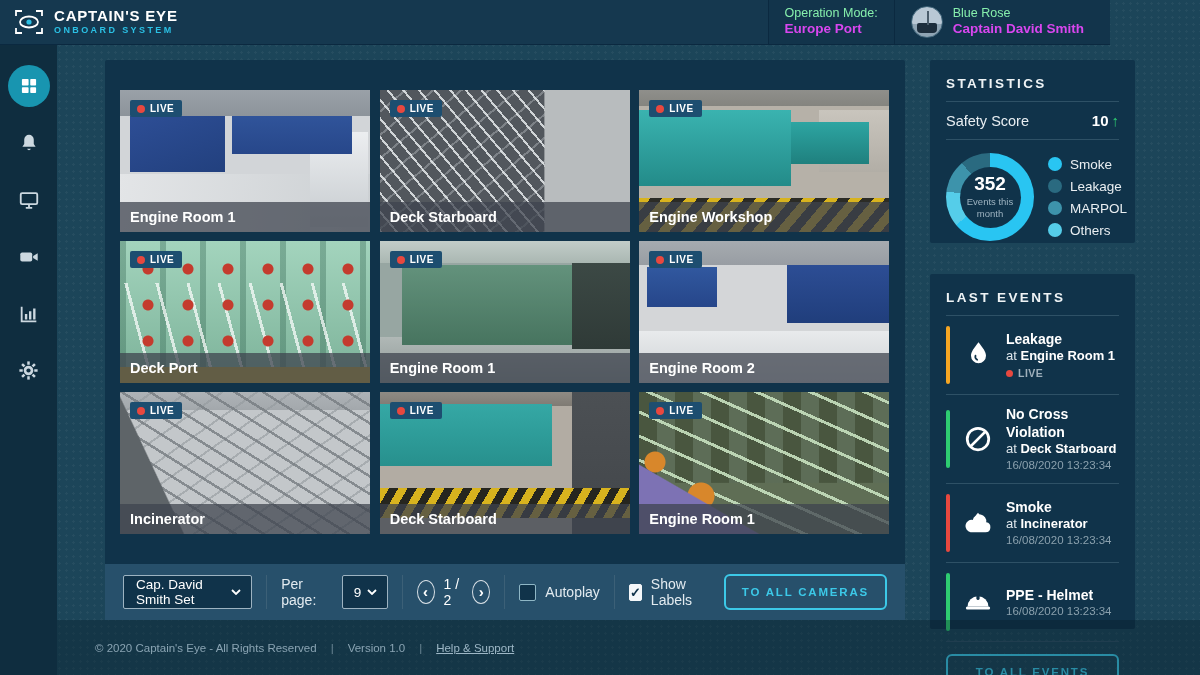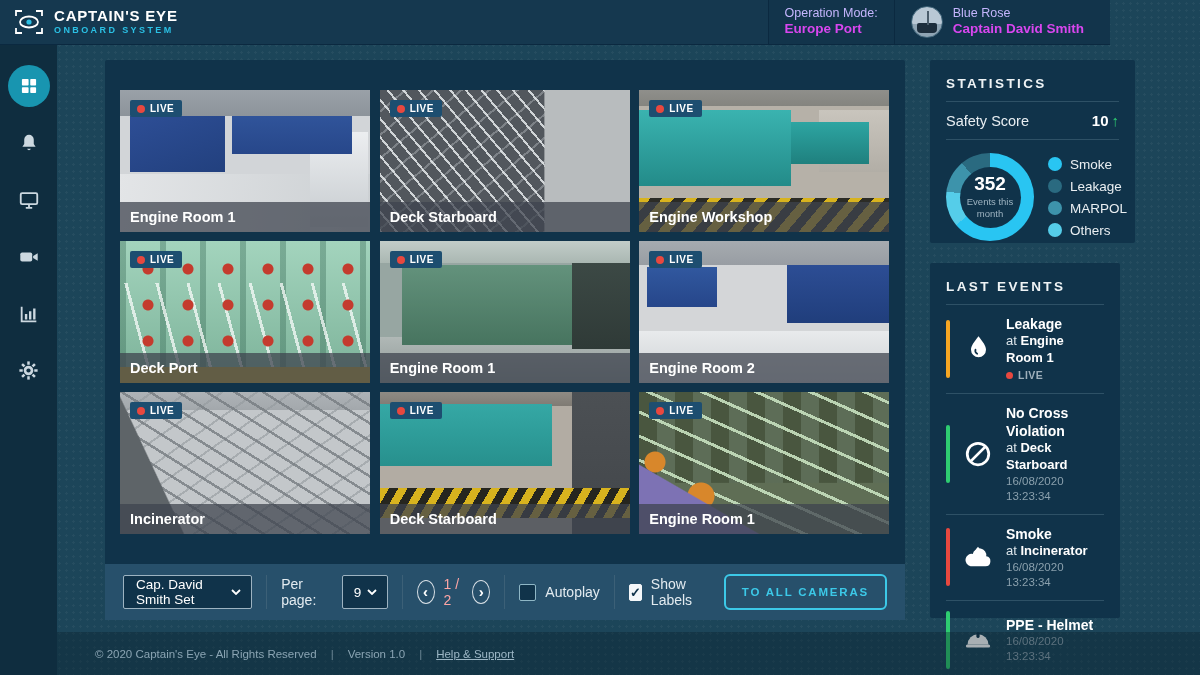--- a/index.html
+++ b/index.html
@@ -17,21 +17,21 @@
 
   
   .topbar { position:absolute; top:0; left:0; width:1110px; height:45px;
     background:#15384f; border-bottom:1px solid #0b2940; display:flex; align-items:stretch; z-index:5; }
   .brand { display:flex; align-items:center; gap:10px; padding-left:14px; flex:1; }
   .brand-text { display:flex; flex-direction:column; line-height:1.05; }
   .brand-title { font-size:15px; font-weight:bold; letter-spacing:0.8px; color:#fff; }
   .brand-sub { font-size:9px; font-weight:bold; letter-spacing:2.4px; color:#2bc0e4; margin-top:2px; }
   .top-cell { display:flex; align-items:center; padding:0 16px; border-left:1px solid #0b2940; background:#12344b; }
   .top-cell .lines { display:flex; flex-direction:column; line-height:1.25; }
-  .cell-label { font-size:12.5px; color:#c4b5fd; }
+  .cell-label { font-size:12.5px; color:#86efac; }
   .cell-value { font-size:13.5px; font-weight:bold; color:#d946ef; }
   .avatar { width:32px; height:32px; border-radius:50%; margin-right:10px; overflow:hidden; position:relative;
     background:linear-gradient(#b9c8d5 0 58%, #8fa4b4 58% 100%); border:1px solid #3f6479; flex:none; }
   .avatar::before { content:""; position:absolute; left:5px; right:5px; bottom:4px; height:10px;
     background:#1d2e3d; border-radius:2px 2px 4px 4px; }
   .avatar::after { content:""; position:absolute; left:15px; top:4px; width:2px; height:14px; background:#4a5c6b; }
 
   
   .sidebar { position:absolute; top:45px; left:0; width:57px; height:630px; background:#0f2d3f;
     display:flex; flex-direction:column; align-items:center; padding-top:12px; gap:0; z-index:4; }
@@ -136,34 +136,34 @@
     font-size:13.5px; color:#fff; cursor:pointer; }
   .set-select { width:162px; }
   .pp-select { width:46px; justify-content:center; gap:6px; }
   .chev { width:10px; height:6px; flex:none; }
   .divider { width:1px; height:34px; background:#3c6077; flex:none; }
   .ctrl-text { font-size:14px; color:#e3ebf0; }
   .pager { display:flex; align-items:center; gap:9px; }
   .pg-btn { width:24px; height:24px; border-radius:50%; border:1.6px solid #d7dfe5; color:#fff;
     display:flex; align-items:center; justify-content:center; font-size:15px; font-weight:bold; cursor:pointer;
     line-height:1; padding-bottom:2px; background:transparent; }
-  .pg-count { font-size:14px; color:#fca5a5; }
+  .pg-count { font-size:14px; color:#ffffff; }
   .check-row { display:flex; align-items:center; gap:9px; cursor:pointer; }
   .checkbox { width:17px; height:17px; border:1.5px solid #8fb7c6; border-radius:2px; background:#10334a;
     display:flex; align-items:center; justify-content:center; font-size:13px; font-weight:bold; color:#10334a; }
   .checkbox.checked { background:#f4f7f9; border-color:#f4f7f9; }
   .outline-btn { border:2px solid #3cc9e8; color:#3cc9e8; background:transparent; border-radius:6px;
     font-family:"Liberation Sans",sans-serif; font-size:11.5px; font-weight:bold; letter-spacing:1.8px;
     padding:10px 16px; cursor:pointer; white-space:nowrap; }
   .all-cams { margin-left:auto; }
 
   
   .panel { position:absolute; background:#10334a; border-radius:2px; padding:14px 16px; }
   .stats-panel { top:60px; left:930px; width:205px; height:183px; }
-  .events-panel { top:263px; left:930px; width:190px; height:355px; }
+  .events-panel { top:274px; left:930px; width:205px; height:355px; }
   .panel-title { font-size:13.5px; font-weight:bold; letter-spacing:2.4px; color:#eef3f5; margin:2px 0 10px; }
   .hr { border:none; border-top:1px solid #2e5166; margin:0 0 0 0; }
   .score-row { display:flex; align-items:center; justify-content:space-between; padding:10px 0; }
   .score-label { font-size:14.5px; color:#e8eef2; }
   .score-val { font-size:15px; font-weight:bold; color:#fff; }
   .up-arrow { color:#2ecc71; font-weight:bold; margin-left:3px; }
   .donut-row { display:flex; align-items:center; gap:14px; margin-top:13px; }
   .donut { width:88px; height:88px; border-radius:50%; flex:none; display:flex; align-items:center; justify-content:center; }
   .donut-hole { width:61px; height:61px; border-radius:50%; background:#10334a; display:flex; flex-direction:column;
     align-items:center; justify-content:center; text-align:center; }
@@ -181,21 +181,21 @@
   .event-type { font-size:14px; font-weight:bold; color:#fff; }
   .event-loc { font-size:13px; color:#dfe7ec; }
   .event-loc b { color:#fff; }
   .event-time { font-size:11.5px; color:#8aa0ad; }
   .event-live { display:flex; align-items:center; gap:5px; margin-top:2px; }
   .event-live .live-dot { width:7px; height:7px; }
   .event-live span { font-size:10.5px; font-weight:bold; letter-spacing:0.5px; color:#9fb0bb; }
   .all-events { display:block; width:100%; margin-top:12px; padding:10px 0; }
 
   
-  .footer { position:absolute; left:57px; bottom:0; width:1143px; height:43px; background:rgba(6,25,38,0.35);
+  .footer { position:absolute; left:57px; bottom:0; width:1143px; height:55px; background:rgba(6,25,38,0.35);
     display:flex; align-items:center; padding-left:38px; gap:14px; font-size:11.5px; color:#8aa4b3; }
   .footer a { color:#9db7c6; text-decoration:underline; cursor:pointer; }
   .foot-sep { color:#6c8796; }
 </style>
 </head>
 <body>
 
 <div class="stage">
 
   <header class="topbar">

